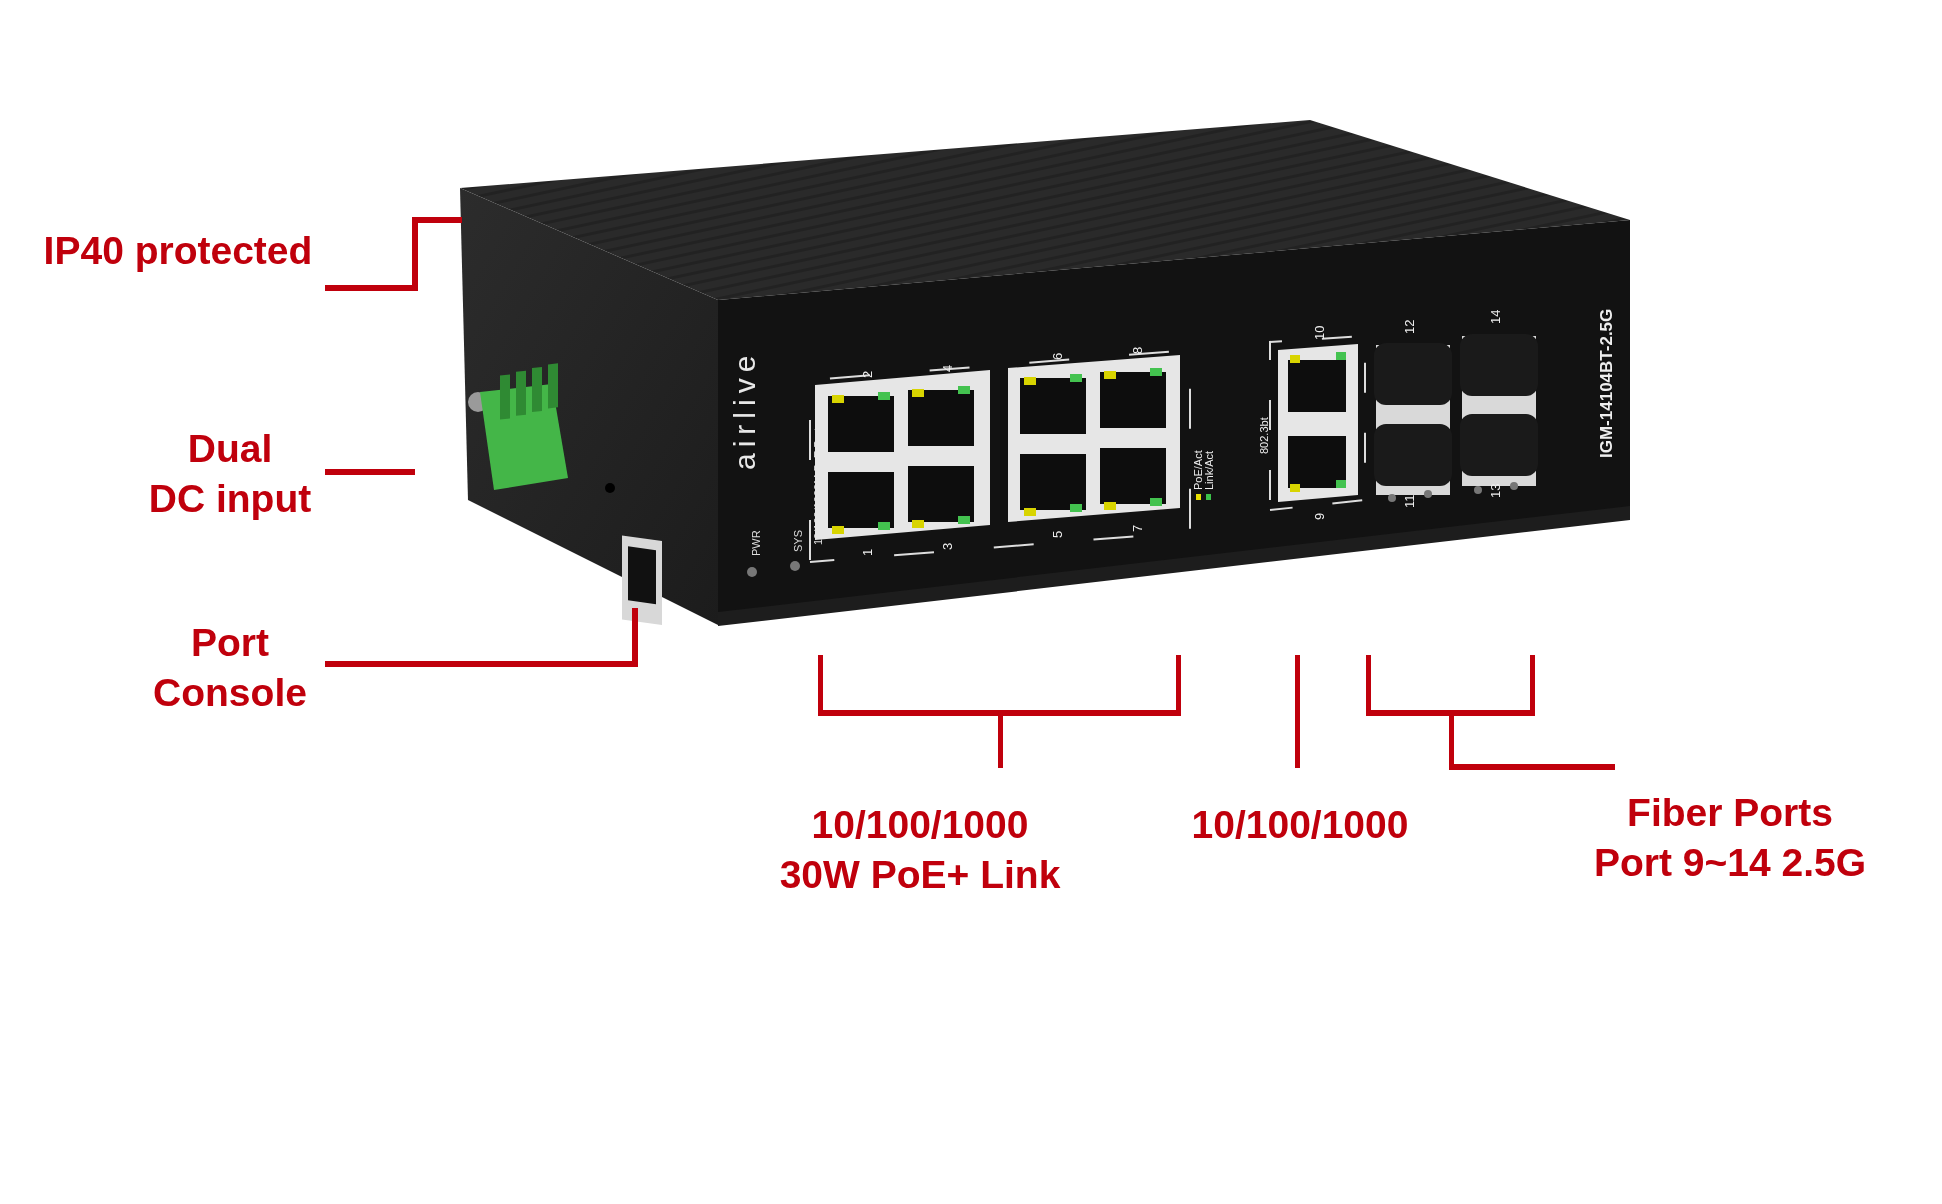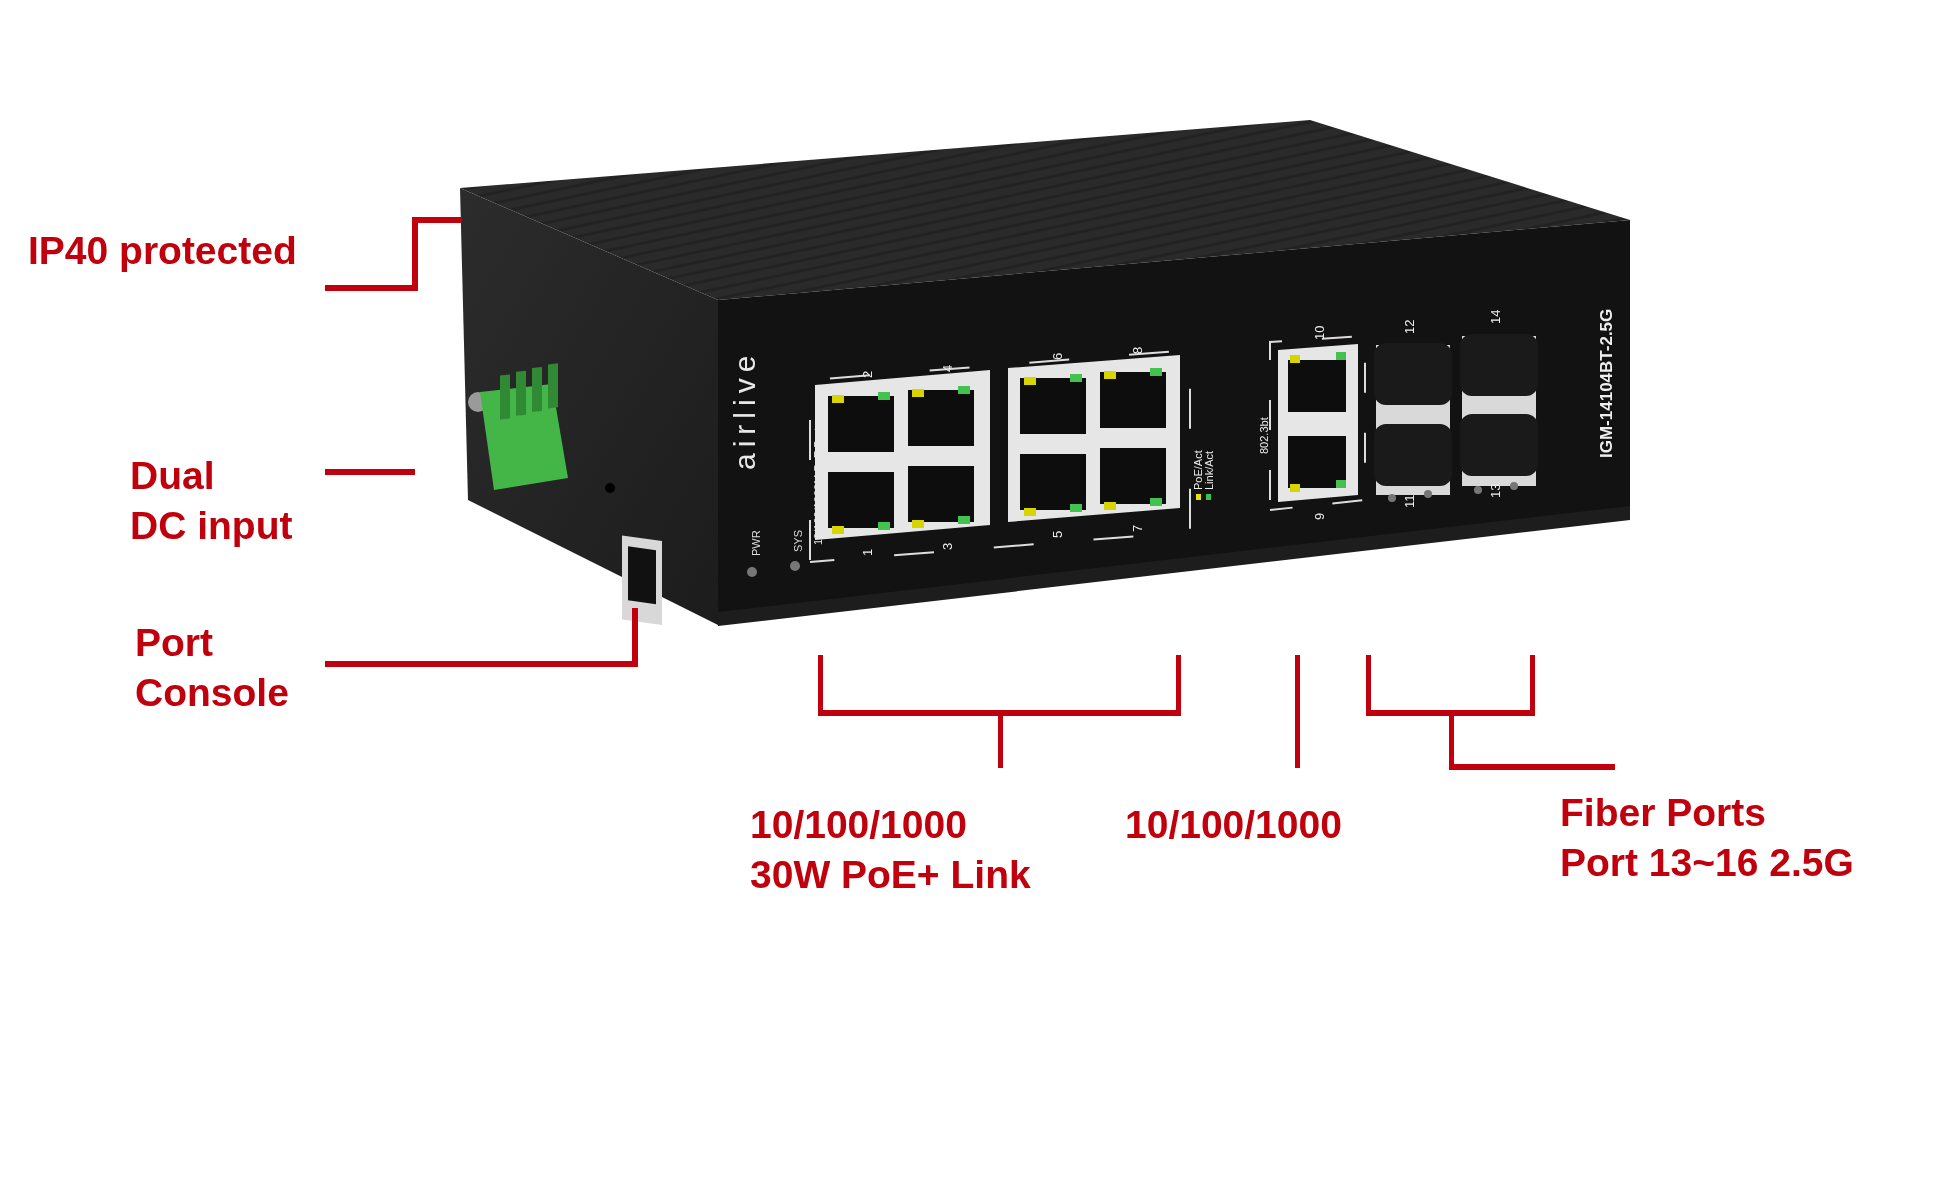--- a/index.html
+++ b/index.html
@@ -1,17 +1,17 @@
 <!DOCTYPE html>
 <html><head>
 <meta charset="utf-8">
 <style>
   html,body{margin:0;padding:0;background:#ffffff;}
   body{width:1942px;height:1204px;position:relative;overflow:hidden;font-family:"Liberation Sans",sans-serif;}
-  .label{position:absolute;color:#c0000c;font-weight:bold;font-size:39px;line-height:50px;white-space:nowrap;}
+  .label{position:absolute;color:#c0000c;font-weight:bold;font-size:39px;line-height:50px;text-align:center;white-space:nowrap;}
   .ln{position:absolute;background:#c0000c;}
   .device{position:absolute;left:0;top:0;width:1942px;height:1204px;}
   svg text{font-family:"Liberation Sans",sans-serif;}
 </style>
 </head>
 <body>
 
 <svg class="device" viewBox="0 0 1942 1204" width="1942" height="1204">
   <defs>
     <pattern id="fins" width="10" height="10" patternUnits="userSpaceOnUse" patternTransform="rotate(-12)">
@@ -158,35 +158,35 @@
 <div class="ln" style="left:1366px;top:655px;width:5px;height:60px;"></div>
 <div class="ln" style="left:1530px;top:655px;width:5px;height:60px;"></div>
 <div class="ln" style="left:1366px;top:710px;width:169px;height:6px;"></div>
 <div class="ln" style="left:1449px;top:712px;width:5px;height:58px;"></div>
 <div class="ln" style="left:1449px;top:764px;width:166px;height:6px;"></div>
 
 <div class="label" style="left:28px;top:226px;width:300px;">
   <div>IP40 protected</div>
 </div>
 
-<div class="label" style="left:130px;top:424px;width:200px;margin-top:27px;">
+<div class="label" style="left:130px;top:424px;width:200px;">
   <div>Dual</div>
   <div>DC input</div>
 </div>
 
 <div class="label" style="left:135px;top:618px;width:190px;">
   <div>Port</div>
   <div>Console</div>
 </div>
 
 <div class="label" style="left:750px;top:800px;width:340px;">
   <div>10/100/1000</div>
   <div>30W PoE+ Link</div>
 </div>
 
 <div class="label" style="left:1125px;top:800px;width:350px;">
   <div>10/100/1000</div>
 </div>
 
 <div class="label" style="left:1560px;top:788px;width:340px;">
   <div>Fiber Ports</div>
-  <div>Port 13~16 2.5G</div>
+  <div>Port 9~14 2.5G</div>
 </div>
 
 </body></html>

